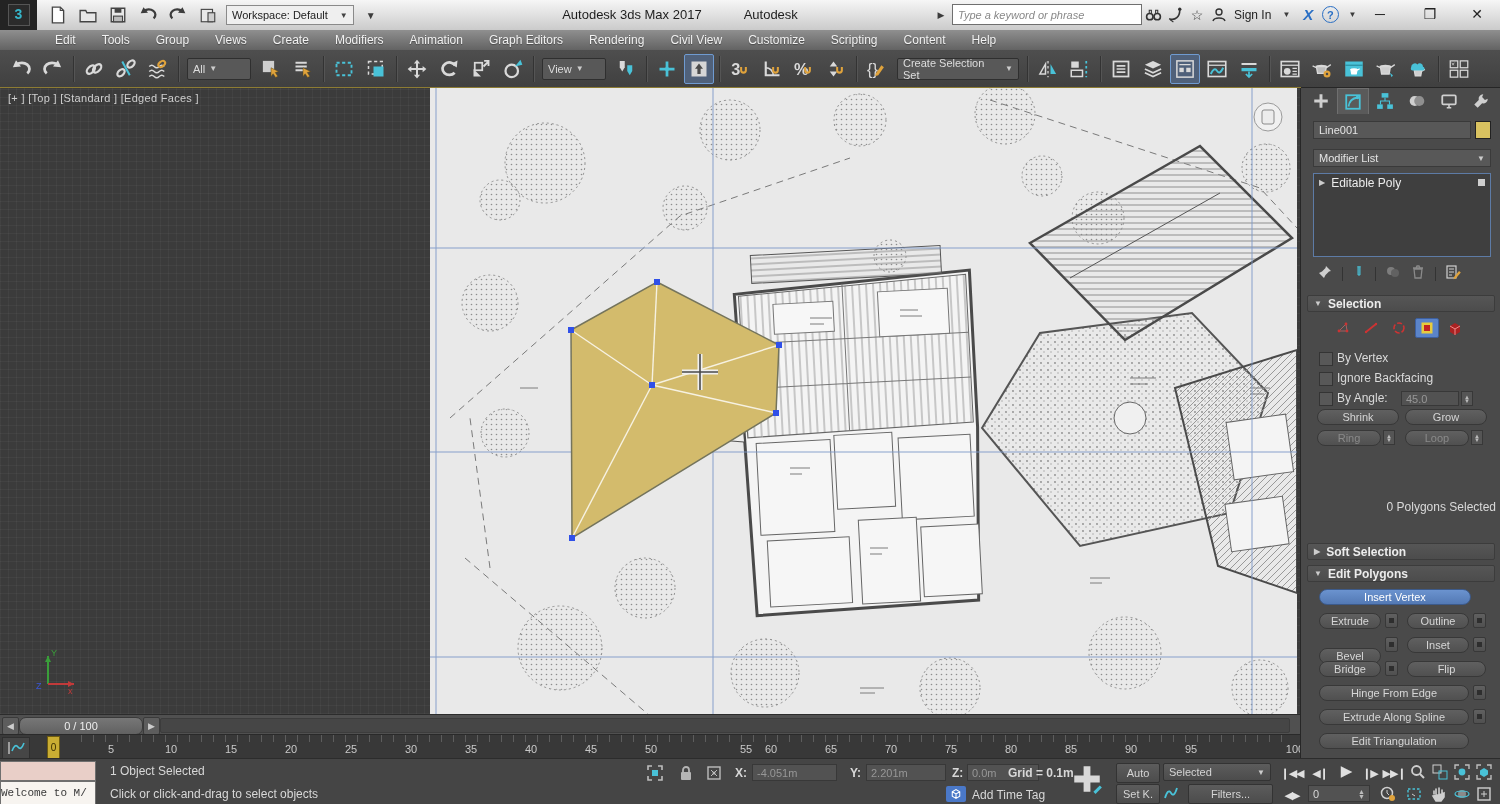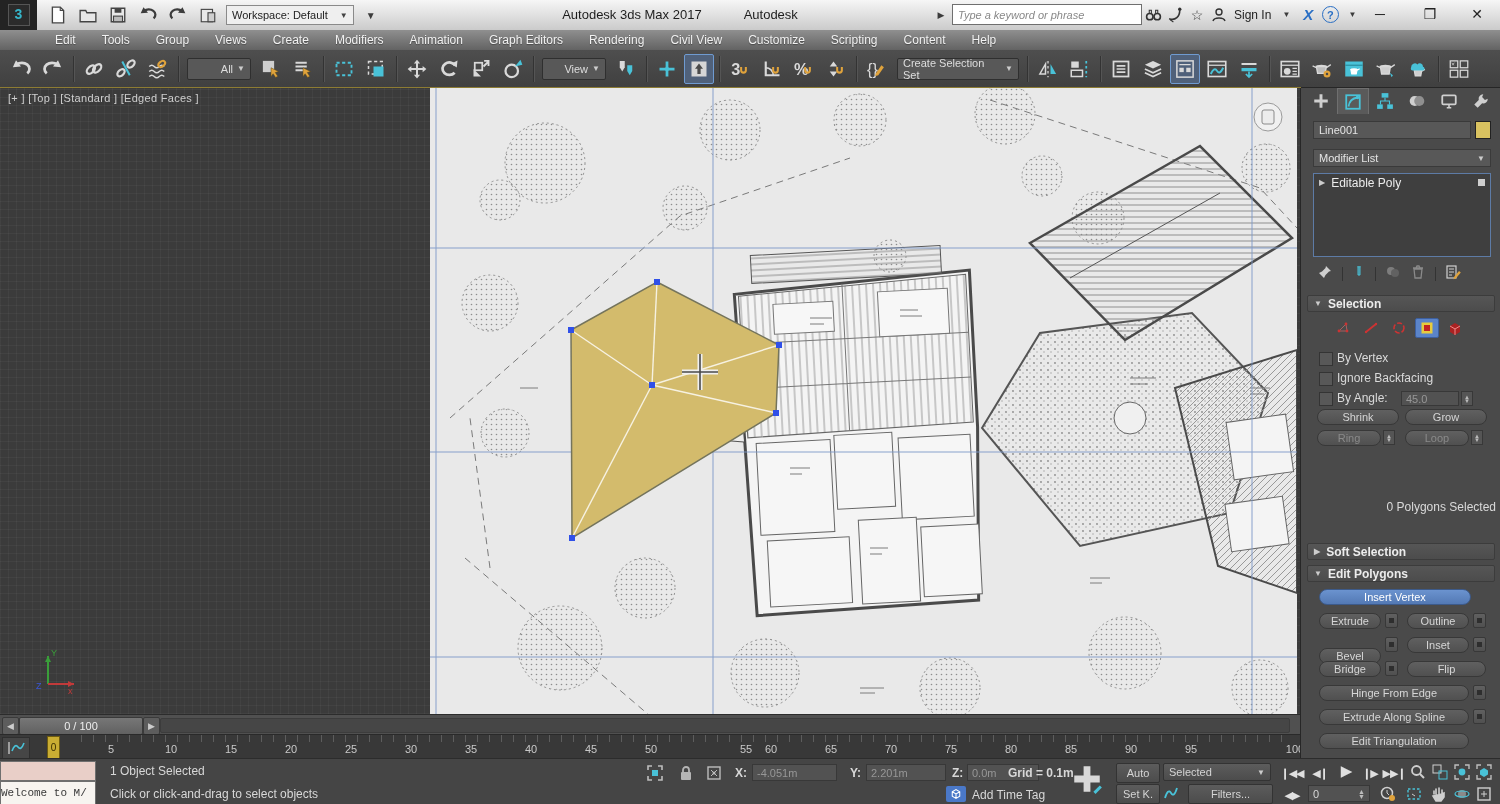--- a/index.html
+++ b/index.html
@@ -20,31 +20,31 @@
   .tb-ic{width:22px;height:22px;display:flex;align-items:center;justify-content:center;color:#3c3c3c;font-size:14px}
   .winbtn{width:30px;height:22px;display:flex;align-items:center;justify-content:center;color:#222;font-size:14px}
   
   .menubar{left:0;top:30px;width:1500px;height:20px;background:linear-gradient(#8f8f8f,#636363);display:flex;align-items:center;padding-left:42px;box-sizing:border-box}
   .menuitem{font-size:12px;color:#f1f1f1;padding:0 13px;text-shadow:0 1px 1px rgba(0,0,0,.35)}
   
   .toolbar{left:0;top:50px;width:1500px;height:38px;background:linear-gradient(#4e4e4e,#404040);border-bottom:1px solid #262626;display:flex;align-items:center;padding-left:6px;box-sizing:border-box;gap:2px}
   .ticell{width:30px;height:30px;display:flex;align-items:center;justify-content:center;border-radius:2px}
   .ticell.active{border:1px solid #6f9bd1;background:#50617a;box-sizing:border-box}
   .tsep{width:1px;height:26px;background:#333;margin:0 3px;box-shadow:1px 0 0 #555}
-  .tdd{height:20px;background:#585858;border:1px solid #2f2f2f;border-radius:2px;font-size:11px;color:#ddd;display:flex;align-items:center;justify-content:flex-end;padding:0 5px;margin:0 3px}
+  .tdd{height:20px;background:#585858;border:1px solid #2f2f2f;border-radius:2px;font-size:11px;color:#ddd;display:flex;align-items:center;justify-content:flex-start;padding:0 5px;margin:0 3px}
   .caret{font-size:8px;color:#ccc;margin-left:4px}
   
   .viewport{left:0;top:88px;width:1300px;height:626px;background:#3b3b3b;outline:1px solid #8d7c33;
     background-image:repeating-linear-gradient(0deg,rgba(255,255,255,.035) 0 1px,transparent 1px 8px),
                      repeating-linear-gradient(90deg,rgba(255,255,255,.035) 0 1px,transparent 1px 8px);overflow:hidden}
   .vplabel{left:8px;top:4px;font-size:11px;color:#cfcfcf;letter-spacing:.3px}
   
   .timeslider{left:0;top:714px;width:1300px;height:20px;background:#505050;border-top:1px solid #2c2c2c}
   .tsbtn{top:2px;width:15px;height:16px;background:#5d5d5d;border:1px solid #3a3a3a;color:#ccc;font-size:9px;display:flex;align-items:center;justify-content:center;border-radius:2px}
-  .tshandle{left:19px;top:2px;width:122px;height:16px;background:linear-gradient(#777,#616161);border:1px solid #3a3a3a;border-radius:2px;color:#eee;font-size:11px;display:flex;align-items:center;justify-content:center}
+  .tshandle{left:19px;top:2px;width:122px;height:16px;background:linear-gradient(#777,#616161);border:1px solid #3a3a3a;border-radius:7px;color:#eee;font-size:11px;display:flex;align-items:center;justify-content:center}
   .tstrack{left:160px;top:3px;width:1128px;height:13px;background:#464646;border:1px solid #3c3c3c;border-radius:2px}
   .trackbar{left:0;top:734px;width:1300px;height:24px;background:#3a3a3a;border-top:1px solid #2a2a2a}
   .tbruler{left:30px;top:0;width:1260px;height:24px;background:#383838}
   .tbticks{left:51px;top:0;width:1212px;height:7px;background:repeating-linear-gradient(90deg,#5d5d5d 0 1px,transparent 1px 12px)}
   .tbnum{position:absolute;top:8px;font-size:11px;color:#c9c9c9;transform:translateX(-50%)}
   .tbmarker{left:47px;top:1px;width:11px;height:21px;background:#c9ad33;border:1px solid #6f5c10;color:#3a2e00;font-size:10px;display:flex;align-items:center;justify-content:center}
   .curvebtn{left:2px;top:2px;width:26px;height:20px;background:#464646;border:1px solid #2f2f2f;display:flex;align-items:center;justify-content:center}
   
   .statusbar{left:0;top:758px;width:1500px;height:46px;background:#454545;border-top:1px solid #2c2c2c}
   .stxt{position:absolute;font-size:12px;color:#d8d8d8}

